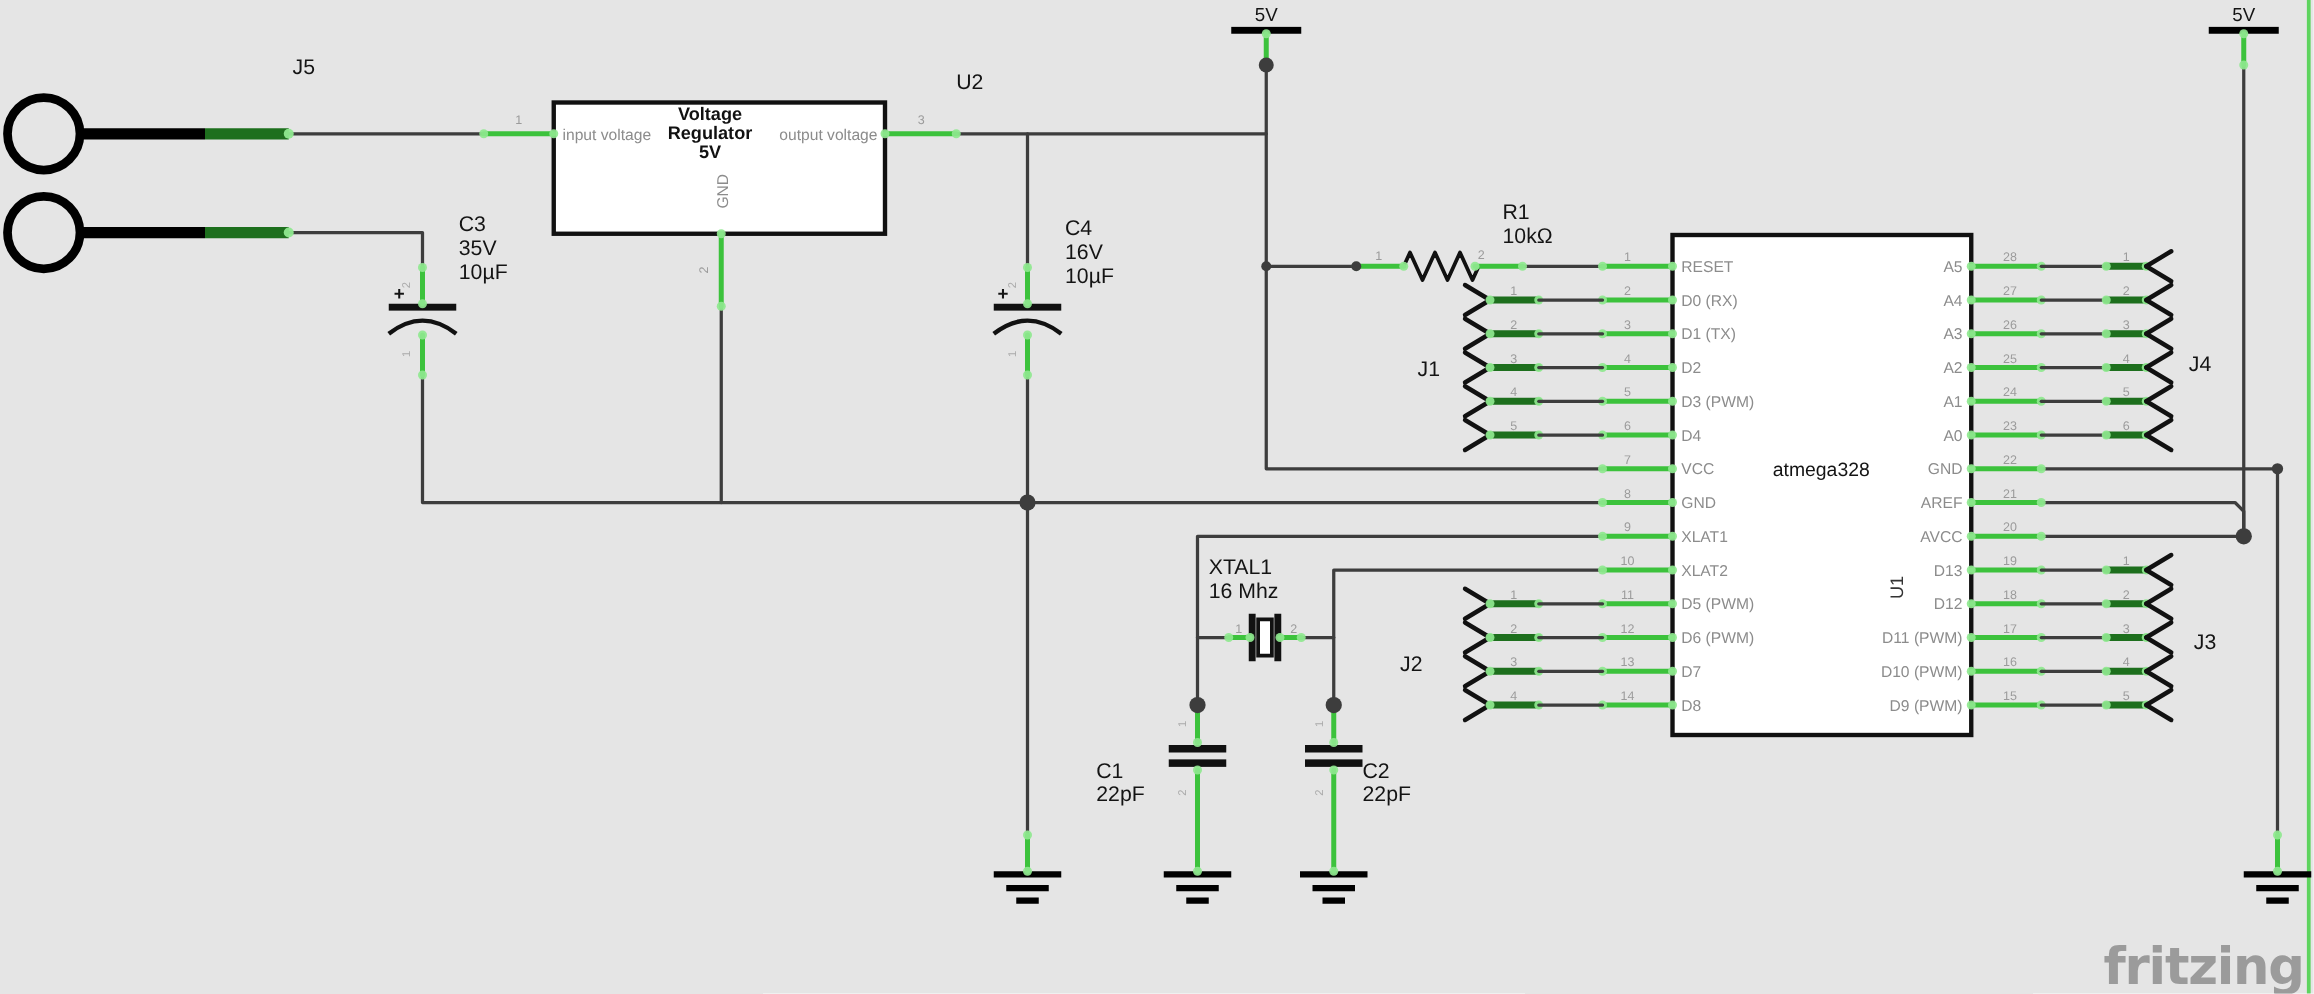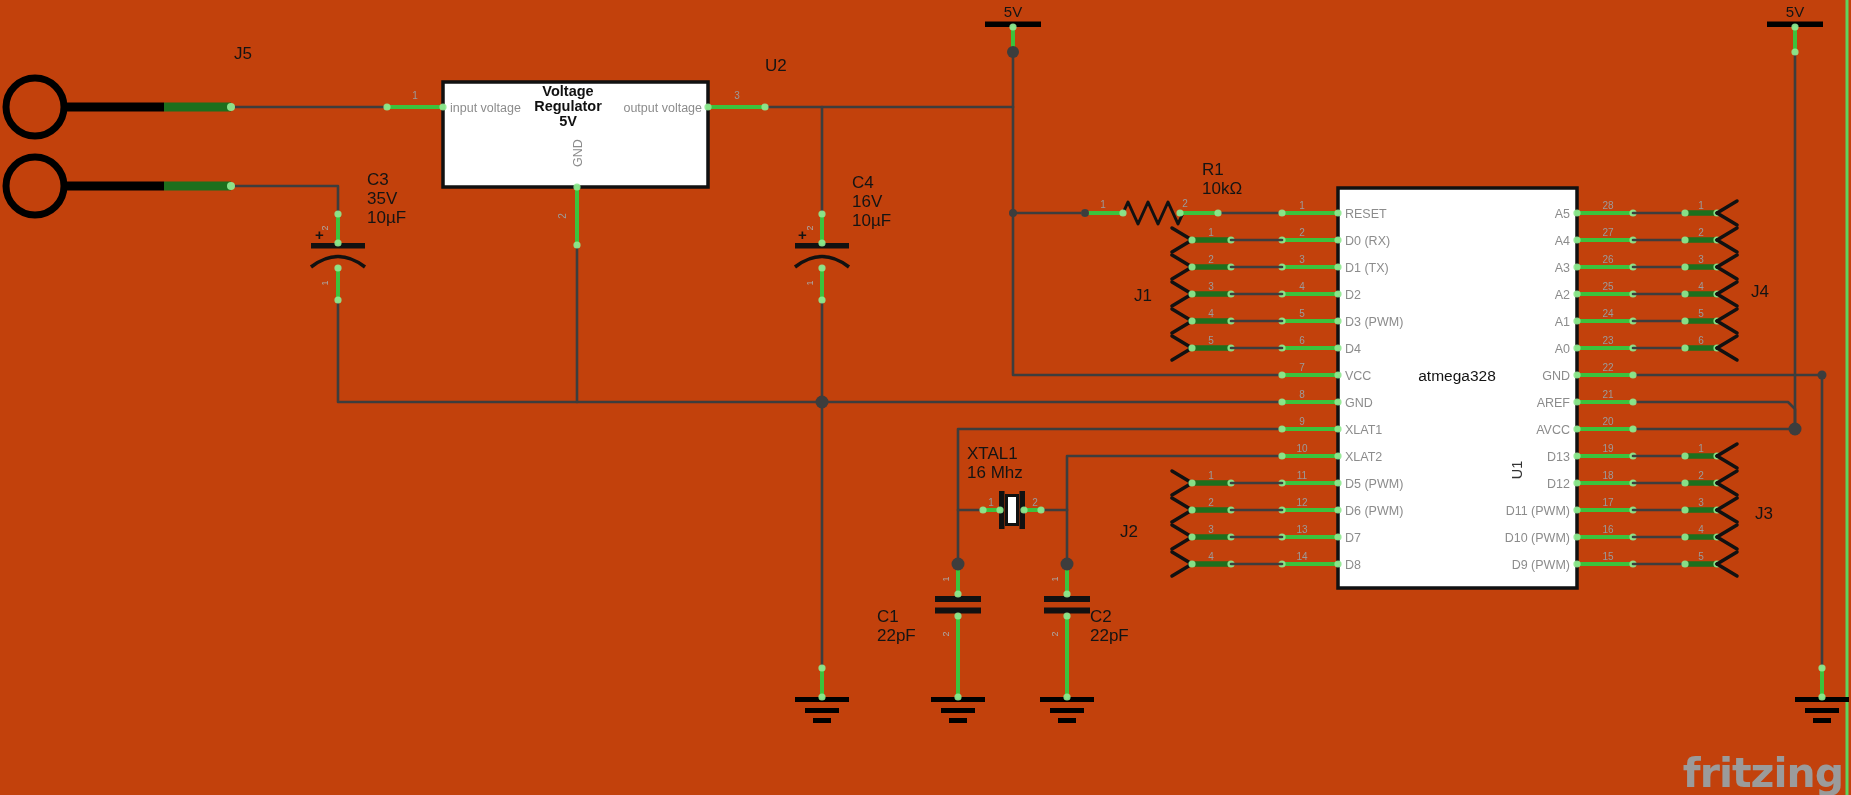--- a/index.html
+++ b/index.html
@@ -1,16 +1,16 @@
 <!DOCTYPE html>
 <html><head>
 <meta charset="utf-8">
 <style>
   html,body{margin:0;padding:0;background:#ffffff;}
-  .canvas-wrap{position:relative;width:1851px;height:795px;background:#c2410c;overflow:hidden;}
+  .canvas-wrap{position:relative;width:1851px;height:795px;background:#e5e5e5;overflow:hidden;}
   svg text{font-family:"Liberation Sans","DejaVu Sans",sans-serif;}
   .logo{font-family:"DejaVu Sans","Liberation Sans",sans-serif;}
 </style>
 </head>
 <body>
 
 <div class="canvas-wrap">
   <svg id="schematic" width="1851" height="795" viewBox="0 0 1851 795" xmlns="http://www.w3.org/2000/svg">
       <rect x="1845.5" y="0" width="3" height="795" fill="#5ed45e"></rect>
       <polyline points="231,107 387,107" fill="none" stroke="#3d3d3d" stroke-width="2.6" stroke-linecap="round" stroke-linejoin="round"></polyline>

